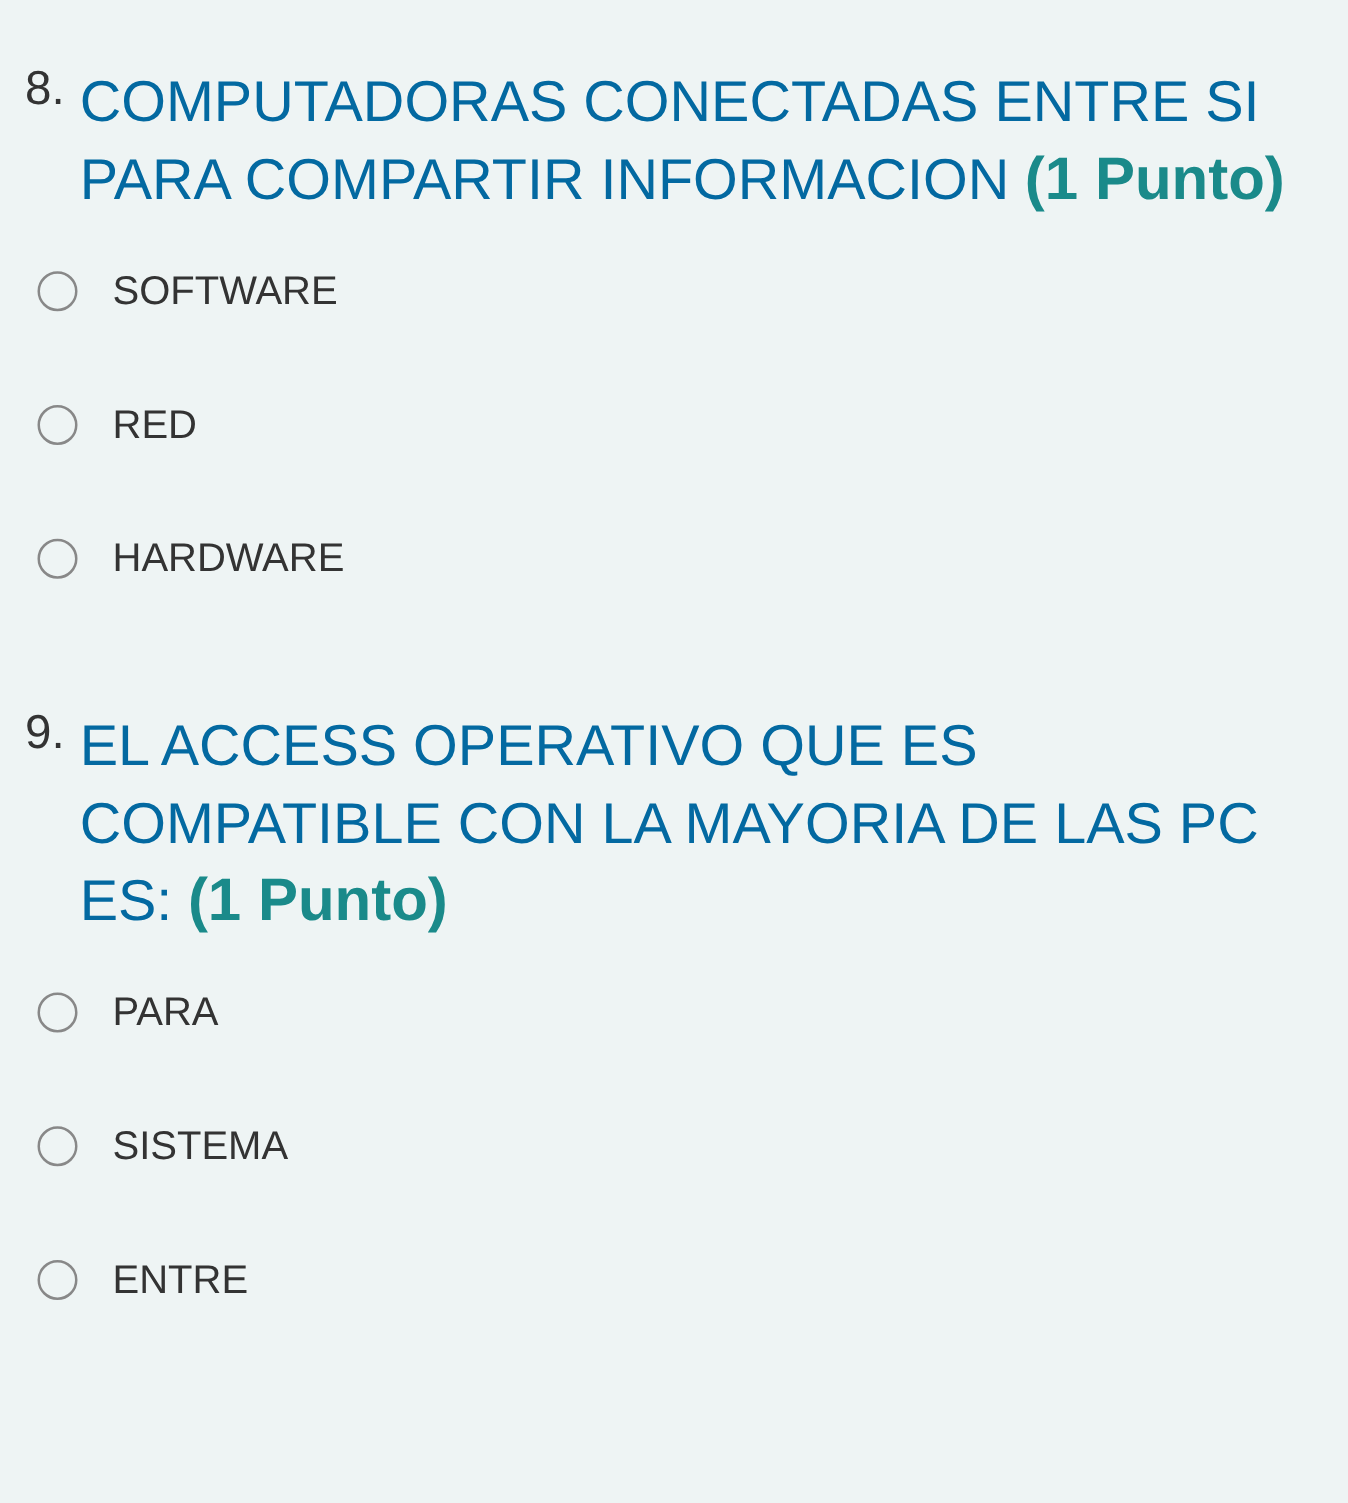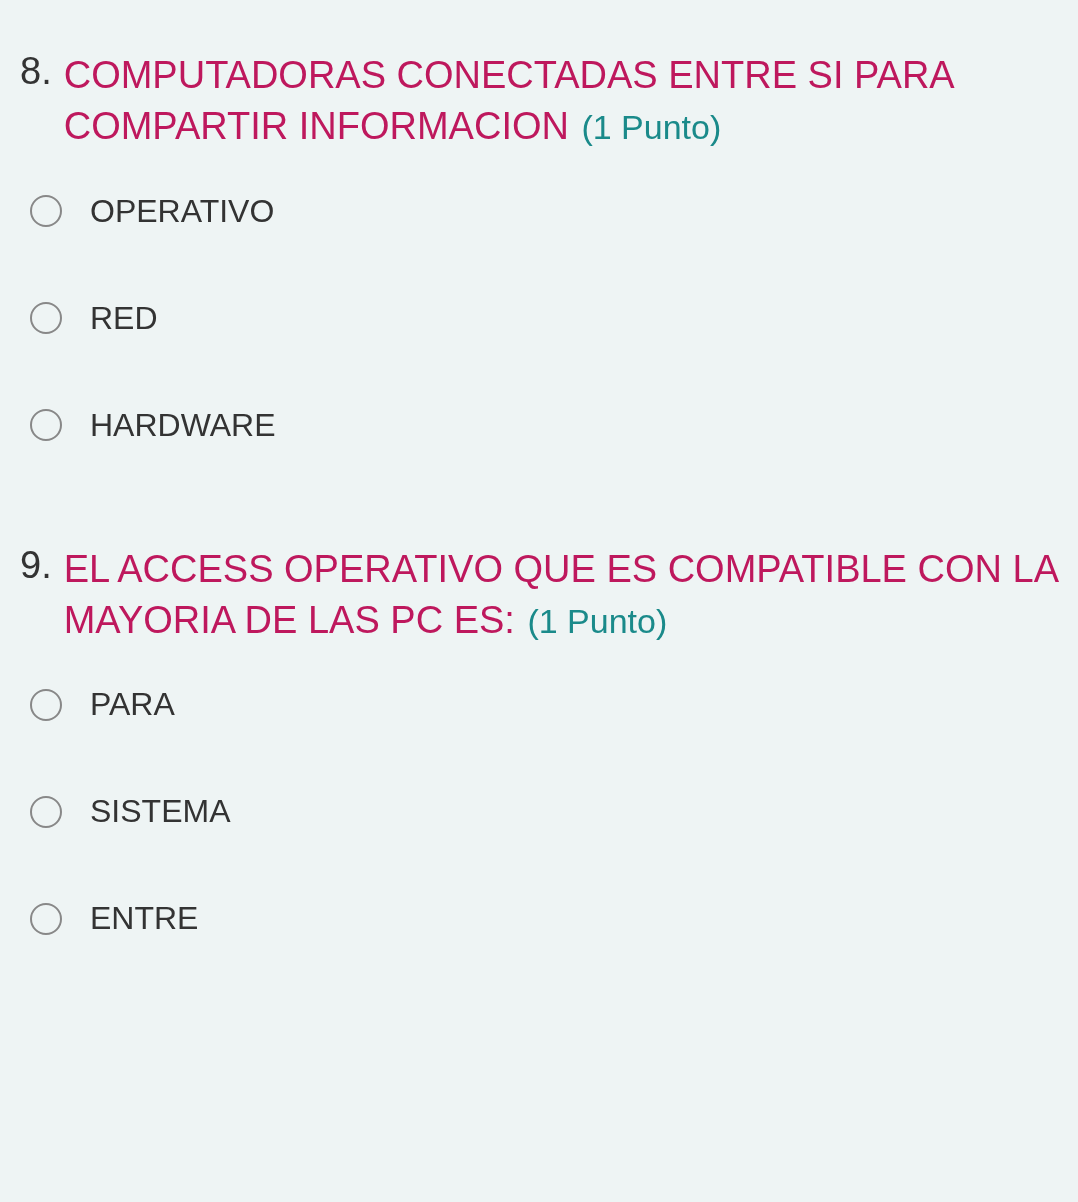--- a/index.html
+++ b/index.html
@@ -26,30 +26,30 @@
       font-size: 38px;
       color: #333;
       font-weight: 400;
       margin-right: 12px;
       flex-shrink: 0;
     }
     .question-text-wrapper {
       flex: 1;
     }
     .question-text {
-      font-size: 38px;
-      color: #be185d;
+      font-size: 46px;
+      color: #0369a1;
       font-weight: 400;
       line-height: 1.35;
       display: inline;
     }
     .question-points {
-      font-size: 34px;
+      font-size: 48px;
       color: #1a8a8a;
-      font-weight: 400;
+      font-weight: 700;
       display: inline;
       margin-left: 8px;
     }
     .options-list {
       padding-left: 10px;
     }
     .option-item {
       display: flex;
       align-items: center;
       margin-bottom: 70px;
@@ -77,21 +77,21 @@
   <div class="question-header">
     <span class="question-number">8.</span>
     <div class="question-text-wrapper">
       <span class="question-text">COMPUTADORAS CONECTADAS ENTRE SI PARA COMPARTIR INFORMACION</span>
       <span class="question-points">(1 Punto)</span>
     </div>
   </div>
   <div class="options-list">
     <div class="option-item">
       <span class="radio-circle"></span>
-      <span class="option-label">OPERATIVO</span>
+      <span class="option-label">SOFTWARE</span>
     </div>
     <div class="option-item">
       <span class="radio-circle"></span>
       <span class="option-label">RED</span>
     </div>
     <div class="option-item">
       <span class="radio-circle"></span>
       <span class="option-label">HARDWARE</span>
     </div>
   </div>

